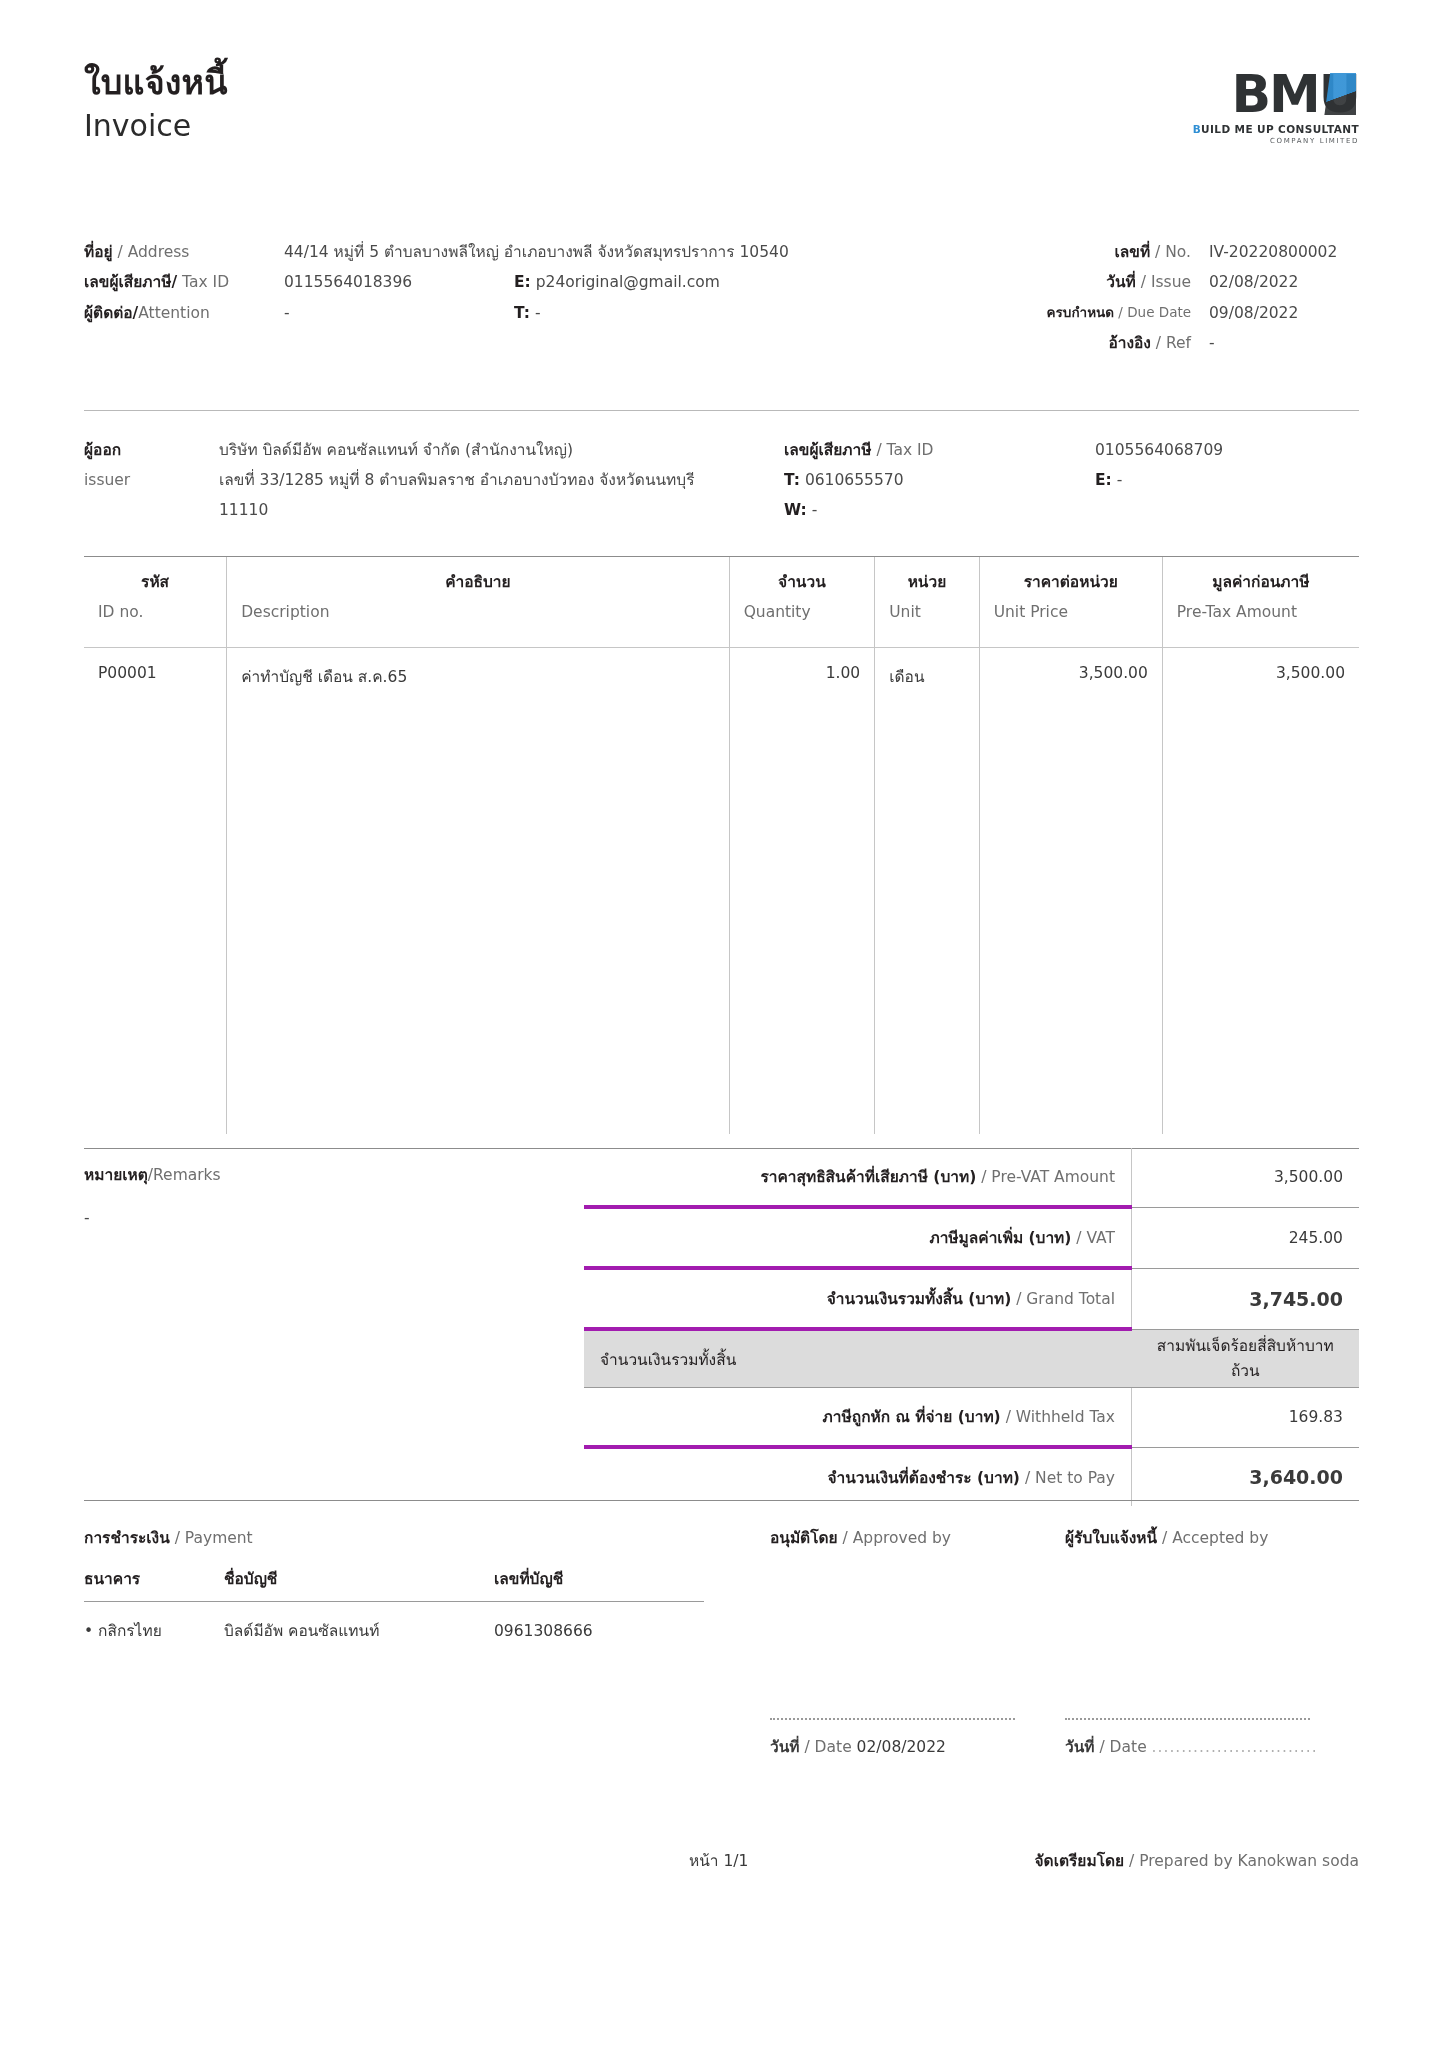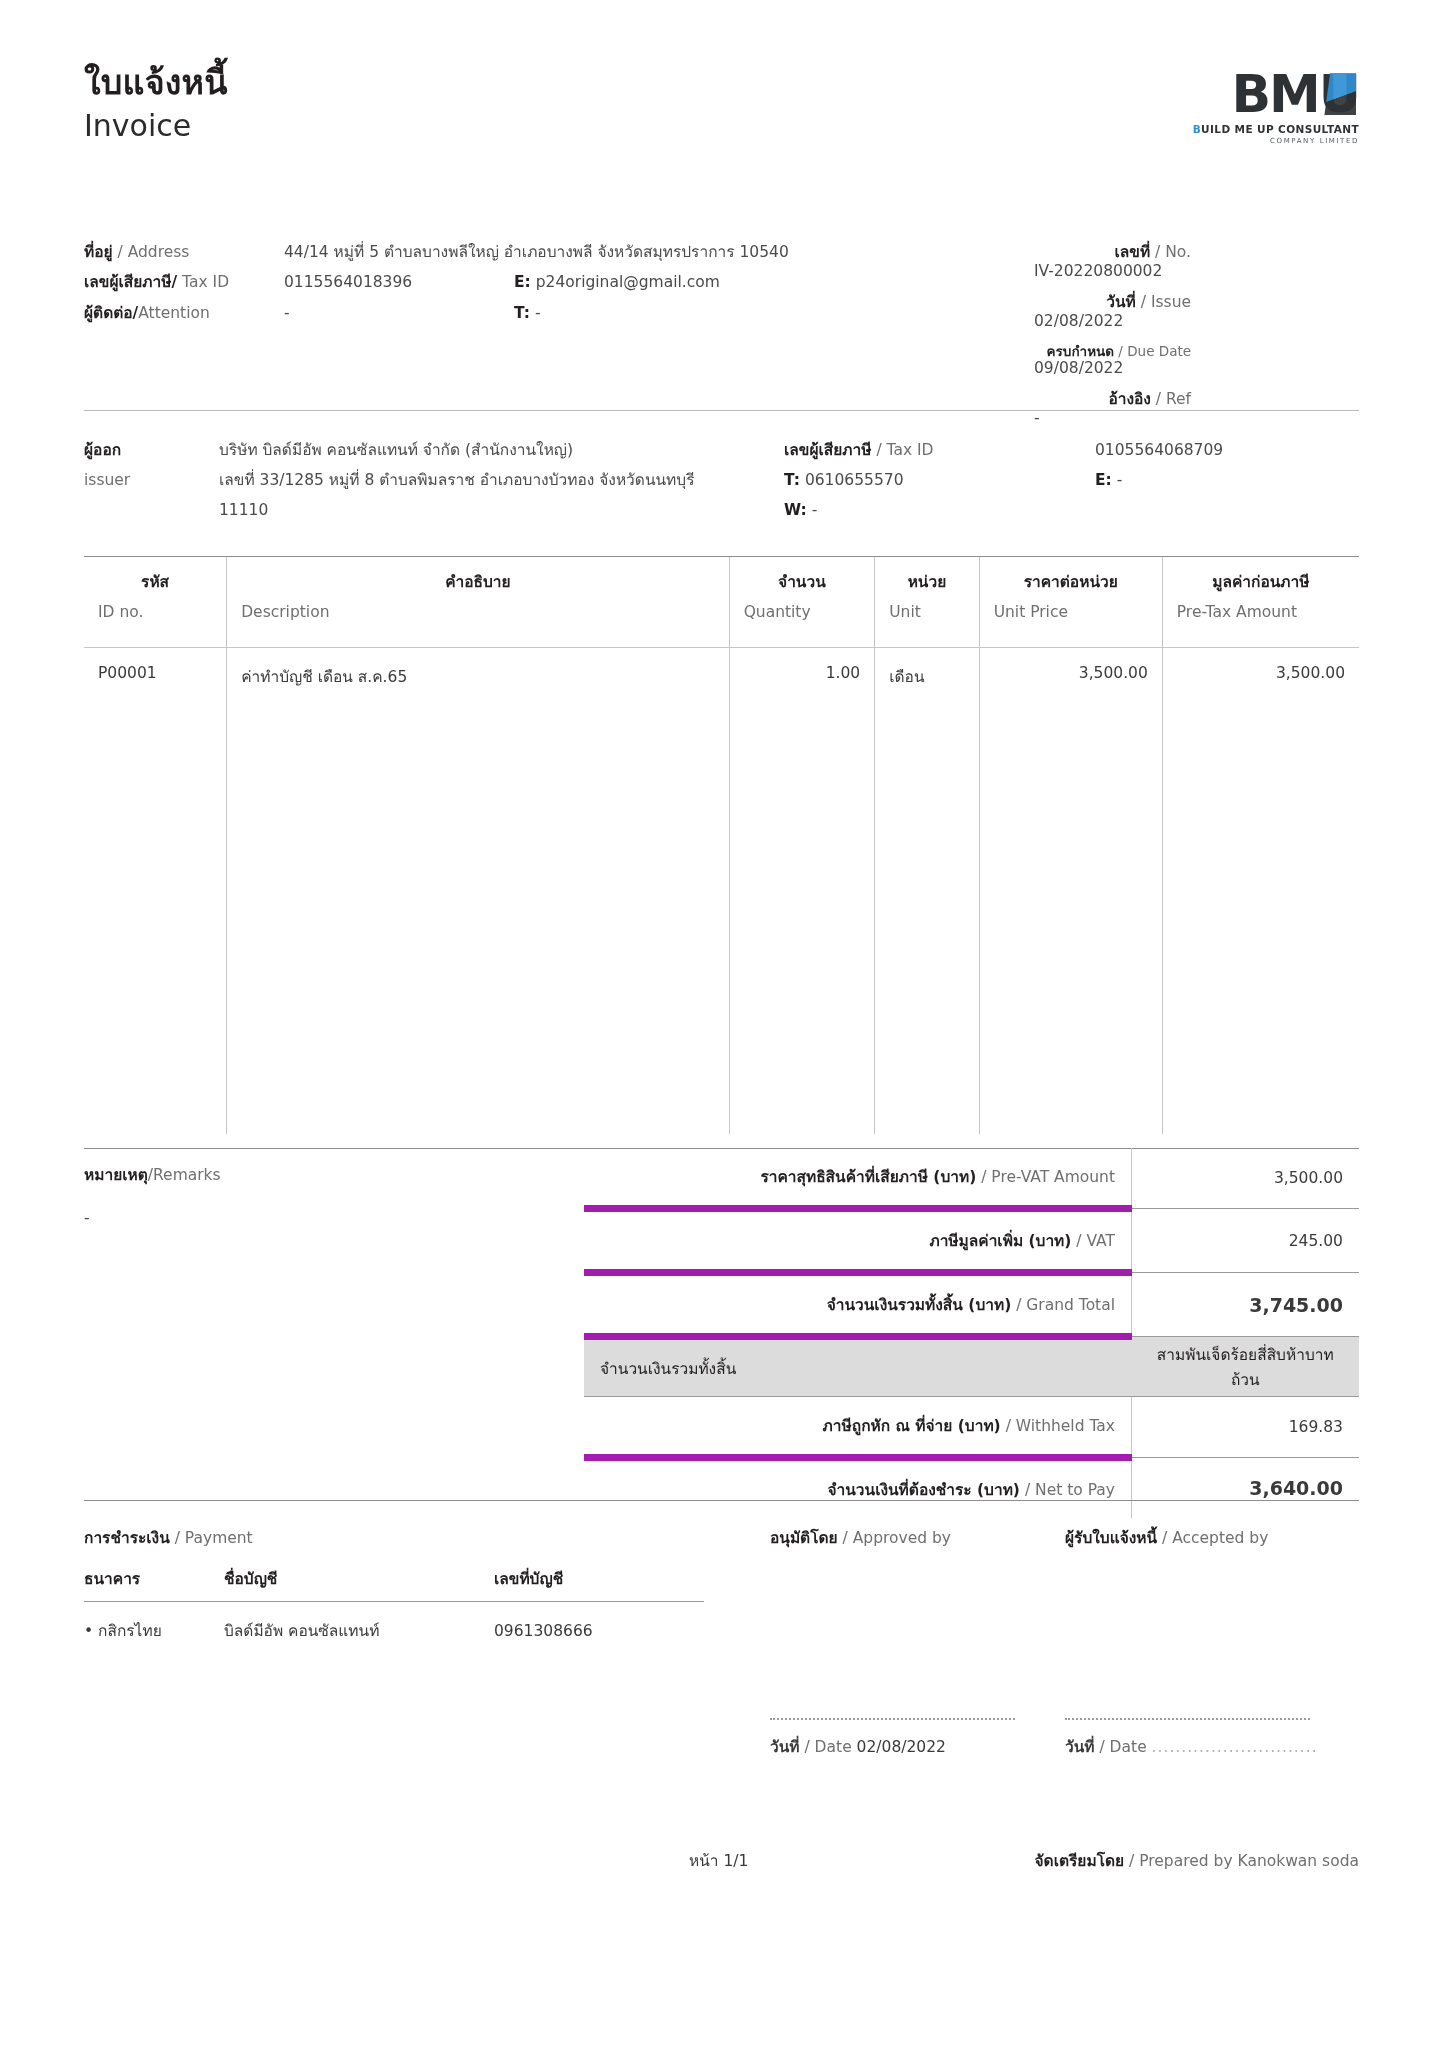--- a/index.html
+++ b/index.html
@@ -96,21 +96,21 @@
   .cust .lbl { width: 200px; flex: none; }
   .cust .v1  { width: 230px; flex: none; }
   .cust .v2  { }
 
   .meta {
     position: absolute;
     right: 84px; top: 243px;
     width: 325px;
     font-size: 15.5px;
   }
-  .meta .row { display: flex; margin-bottom: 11px; line-height: 1.25; justify-content: center; flex-direction: column;}
+  .meta .row { display: flex; margin-bottom: 11px; line-height: 1.25; justify-content: center;}
   .meta .lbl { width: 175px; flex: none; text-align: right; padding-right: 18px; box-sizing: border-box;}
   .meta .lbl.sm { font-size: 13.5px; }
   .meta .v { flex: 1; }
 
   .rule {
     position: absolute;
     left: 84px;
     width: 1275px;
     border-top: 1px solid #b9b9b9;
   }
@@ -186,21 +186,21 @@
     left: 500px; top: 0;
     width: 775px;
     border-collapse: collapse;
     font-size: 15.5px;
   }
   .tot-table td {
     padding: 0 16px;
     height: 57px;
     vertical-align: middle;
   }
-  .tot-table td.lab { text-align: right; border-bottom: 7px solid #a21caf; }
+  .tot-table td.lab { text-align: right; border-bottom: 4px solid #a21caf; }
   .tot-table td.amt {
     text-align: right; width: 195px;
     border-left: 1px solid #c6c6c6;
     border-bottom: 1px solid #9a9a9a;
     color: #3a3a3a;
   }
   .tot-table tr.grand td { font-weight: bold; font-size: 19px; }
   .tot-table tr.grand td.lab { font-weight: normal; font-size: 15.5px;}
   .tot-table tr.words td {
     background: #dcdcdc;

